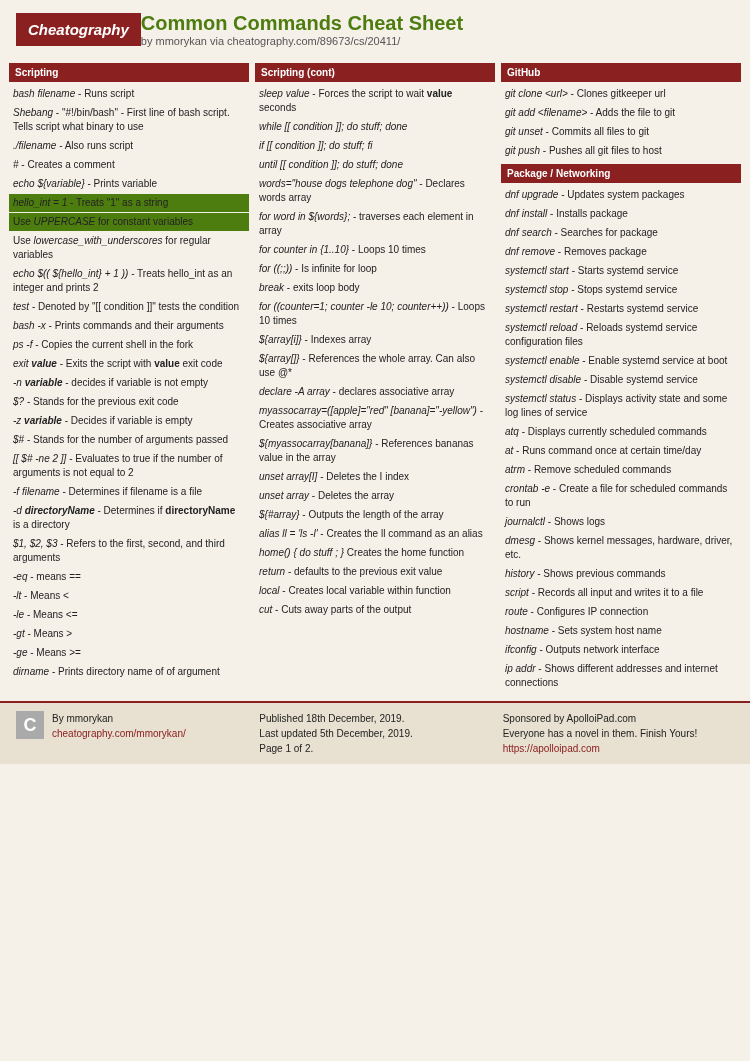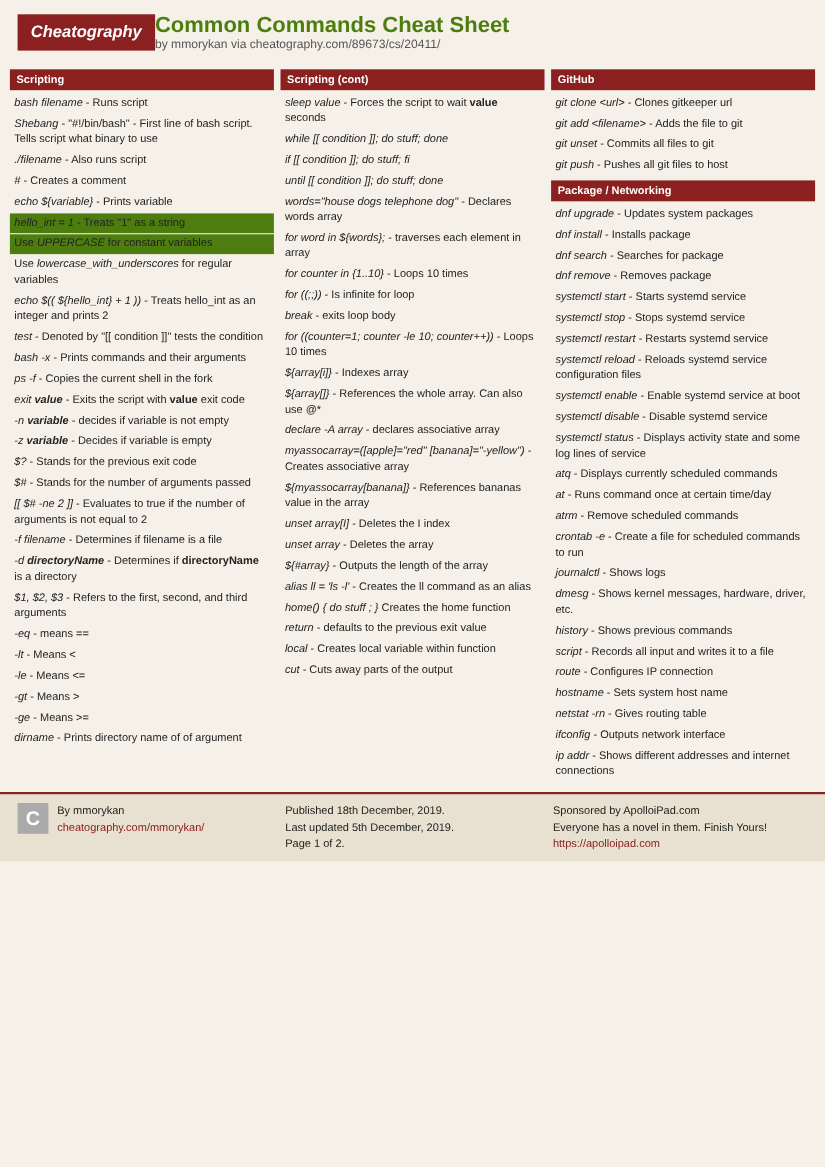--- a/index.html
+++ b/index.html
@@ -135,22 +135,22 @@
     <div class="entry"><i>echo ${variable}</i> - Prints variable</div>
     <div class="entry highlighted"><i>hello_int = 1</i> - Treats "1" as a string</div>
     <div class="entry highlighted">Use <i>UPPERCASE</i> for constant variables</div>
     <div class="entry">Use <i>lowercase_with_underscores</i> for regular variables</div>
     <div class="entry"><i>echo $(( ${hello_int} + 1 ))</i> - Treats hello_int as an integer and prints 2</div>
     <div class="entry"><i>test</i> - Denoted by "[[ condition ]]" tests the condition</div>
     <div class="entry"><i>bash -x</i> - Prints commands and their arguments</div>
     <div class="entry"><i>ps -f</i> - Copies the current shell in the fork</div>
     <div class="entry"><i>exit <b>value</b></i> - Exits the script with <b>value</b> exit code</div>
     <div class="entry"><i>-n <b>variable</b></i> - decides if variable is not empty</div>
+    <div class="entry"><i>$?</i> - Stands for the previous exit code</div>
     <div class="entry"><i>-z <b>variable</b></i> - Decides if variable is empty</div>
-    <div class="entry"><i>$?</i> - Stands for the previous exit code</div>
     <div class="entry"><i>$#</i> - Stands for the number of arguments passed</div>
     <div class="entry"><i>[[ $# -ne 2 ]]</i> - Evaluates to true if the number of arguments is not equal to 2</div>
     <div class="entry"><i>-f filename</i> - Determines if filename is a file</div>
     <div class="entry"><i>-d <b>directoryName</b></i> - Determines if <b>directoryName</b> is a directory</div>
     <div class="entry"><i>$1, $2, $3</i> - Refers to the first, second, and third arguments</div>
     <div class="entry"><i>-eq</i> - means ==</div>
     <div class="entry"><i>-lt</i> - Means &lt;</div>
     <div class="entry"><i>-le</i> - Means &lt;=</div>
     <div class="entry"><i>-gt</i> - Means &gt;</div>
     <div class="entry"><i>-ge</i> - Means &gt;=</div>
@@ -206,21 +206,20 @@
     <div class="entry"><i>atq</i> - Displays currently scheduled commands</div>
     <div class="entry"><i>at</i> - Runs command once at certain time/day</div>
     <div class="entry"><i>atrm</i> - Remove scheduled commands</div>
     <div class="entry"><i>crontab -e</i> - Create a file for scheduled commands to run</div>
     <div class="entry"><i>journalctl</i> - Shows logs</div>
     <div class="entry"><i>dmesg</i> - Shows kernel messages, hardware, driver, etc.</div>
     <div class="entry"><i>history</i> - Shows previous commands</div>
     <div class="entry"><i>script</i> - Records all input and writes it to a file</div>
     <div class="entry"><i>route</i> - Configures IP connection</div>
     <div class="entry"><i>hostname</i> - Sets system host name</div>
-    <div class="entry"><i>netstat -rn</i> - Gives routing table</div>
     <div class="entry"><i>ifconfig</i> - Outputs network interface</div>
     <div class="entry"><i>ip addr</i> - Shows different addresses and internet connections</div>
   </div>
 </div>
 
 <div class="footer">
   <div class="footer-col footer-logo">
     <div class="footer-c">C</div>
     <div>
       <div>By mmorykan</div>

